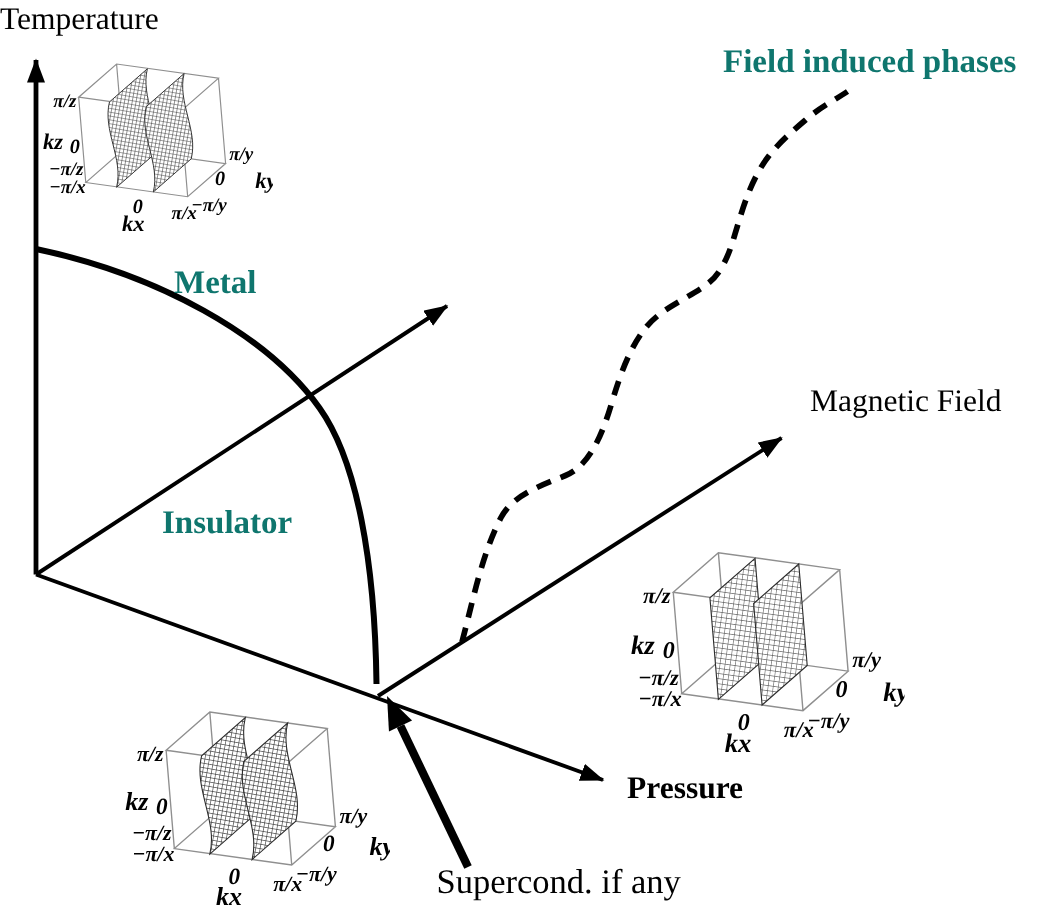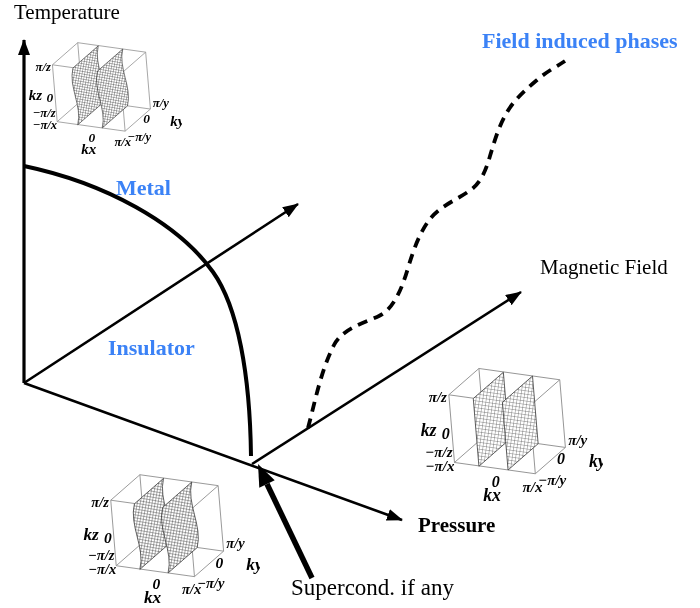--- a/index.html
+++ b/index.html
@@ -8,21 +8,21 @@
        font-family:"Liberation Serif","DejaVu Serif",serif;}
   svg.layer{position:absolute;left:0;top:0;}
   .inset{position:absolute;}
   .inset text{font-family:"Liberation Serif","DejaVu Serif",serif;
               font-style:italic;font-weight:600;fill:#000;}
   .inset text.kl{font-weight:700;font-size:19px;}
   .inset text.tk{font-size:16px;}
   .inset text.zr{font-size:17px;}
   .lbl{position:absolute;white-space:nowrap;color:#000;
        font-family:"Liberation Serif","DejaVu Serif",serif;line-height:1.05;}
-  .red{color:#3b82f6;font-weight:bold;}
+  .red{color:#0f766e;font-weight:bold;}
   .cube{stroke:#8f8f8f;stroke-width:1;fill:none;}
   .sheet{stroke:#2c2c2c;stroke-width:0.8;}
 </style>
 </head>
 <body>
 
 <div class="fig">
 
   <svg class="layer" width="700" height="608" viewBox="0 0 700 608">
     <defs>
@@ -109,21 +109,21 @@
     <text class="tk" x="42" y="135" text-anchor="end">−π/x</text>
     <text class="zr" x="86" y="152" text-anchor="middle">0</text>
     <text class="tk" x="125" y="157" text-anchor="middle">π/x</text>
     <text class="kl" x="82" y="167" text-anchor="middle">kx</text>
     <text class="tk" x="131" y="150">−π/y</text>
     <text class="zr" x="151" y="128">0</text>
     <text class="tk" x="163" y="107">π/y</text>
     <text class="kl" x="185" y="131">ky</text>
   </svg>
 
-  <div class="lbl" style="left:0px;top:1px;font-size:21px;margin-left:14px;">Temperature</div>
+  <div class="lbl" style="left:0px;top:1px;font-size:21px;">Temperature</div>
   <div class="lbl red" style="left:482px;top:29px;font-size:22px;">Field induced phases</div>
   <div class="lbl red" style="left:116px;top:176px;font-size:22px;">Metal</div>
   <div class="lbl" style="left:540px;top:256px;font-size:21px;">Magnetic Field</div>
   <div class="lbl red" style="left:108px;top:336px;font-size:22px;">Insulator</div>
   <div class="lbl" style="left:418px;top:514px;font-size:21px;font-weight:bold;">Pressure</div>
   <div class="lbl" style="left:291px;top:576px;font-size:23px;">Supercond. if any</div>
 
 </div>
 
 </body></html>

